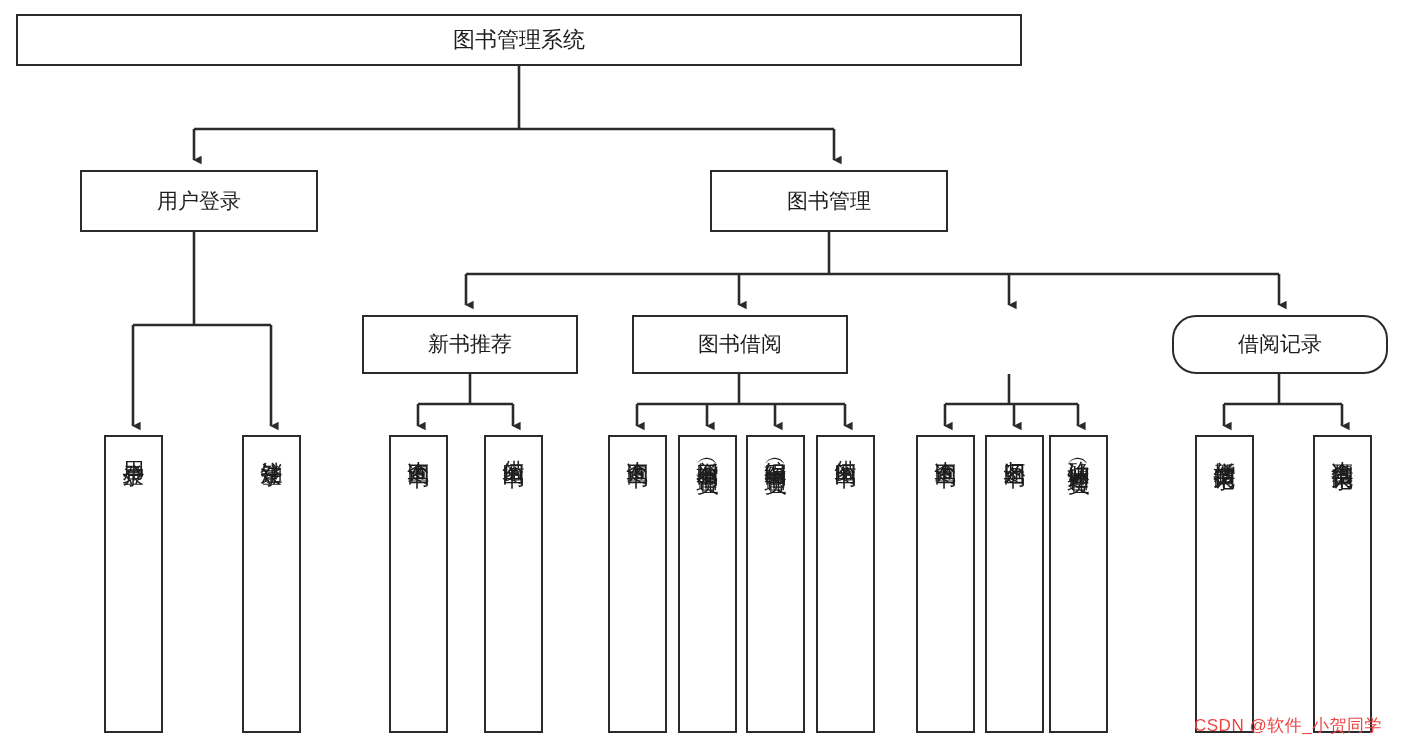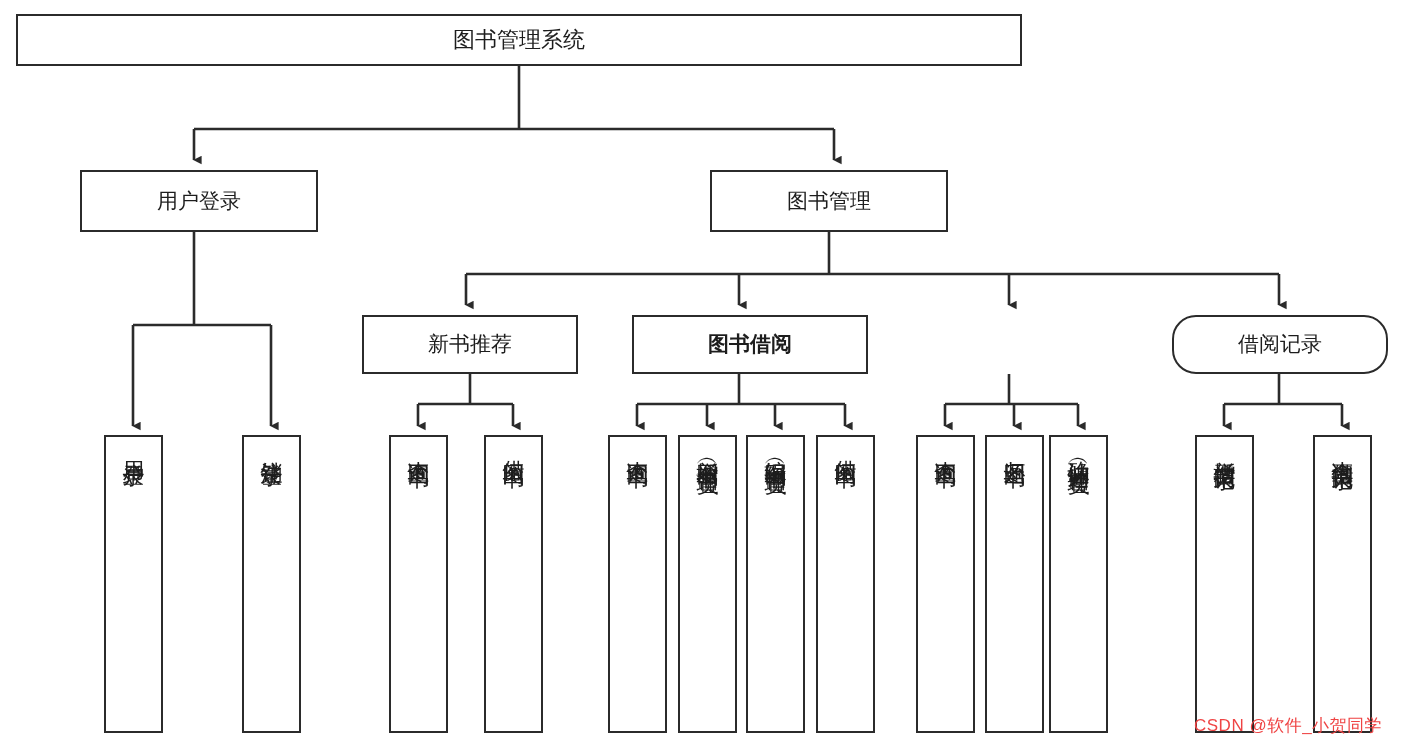--- a/index.html
+++ b/index.html
@@ -134,21 +134,21 @@
   </div>
 
   <div class="node horizontal" style="left:362px; top:315px; width:216px; height:59px;">
     <span class="label">新书推荐</span>
   </div>
 
   <div class="node horizontal" style="left:710px; top:170px; width:238px; height:62px;">
     <span class="label">图书管理</span>
   </div>
 
-  <div class="node horizontal" style="left:632px; top:315px; width:236px; height:59px;font-weight:bold;">
+  <div class="node horizontal" style="left:632px; top:315px; width:216px; height:59px;">
     <span class="label">图书借阅</span>
   </div>
 
 
   <div class="node horizontal" style="left:1172px; top:315px; width:216px; height:59px;border-radius:24px;">
     <span class="label">借阅记录</span>
   </div>
 
   <div class="node vertical" style="left:104px; top:435px; width:59px; height:298px;">
     <span class="label">用户登录</span>

